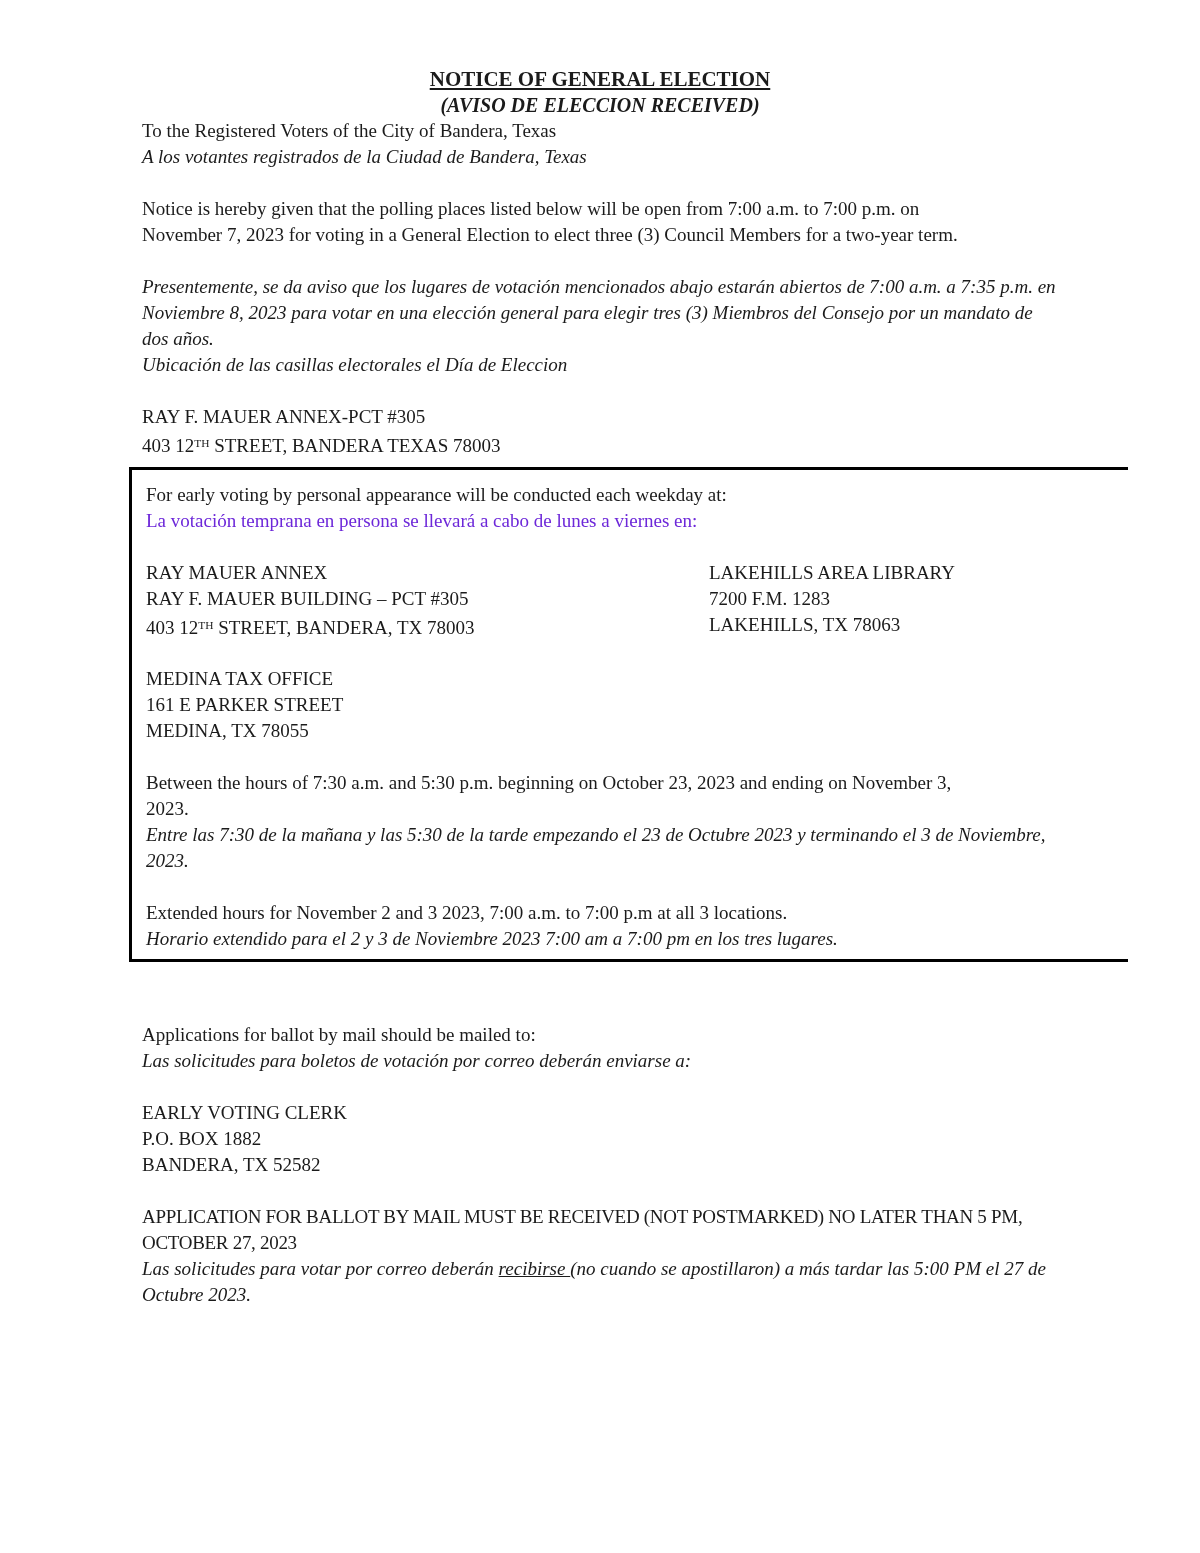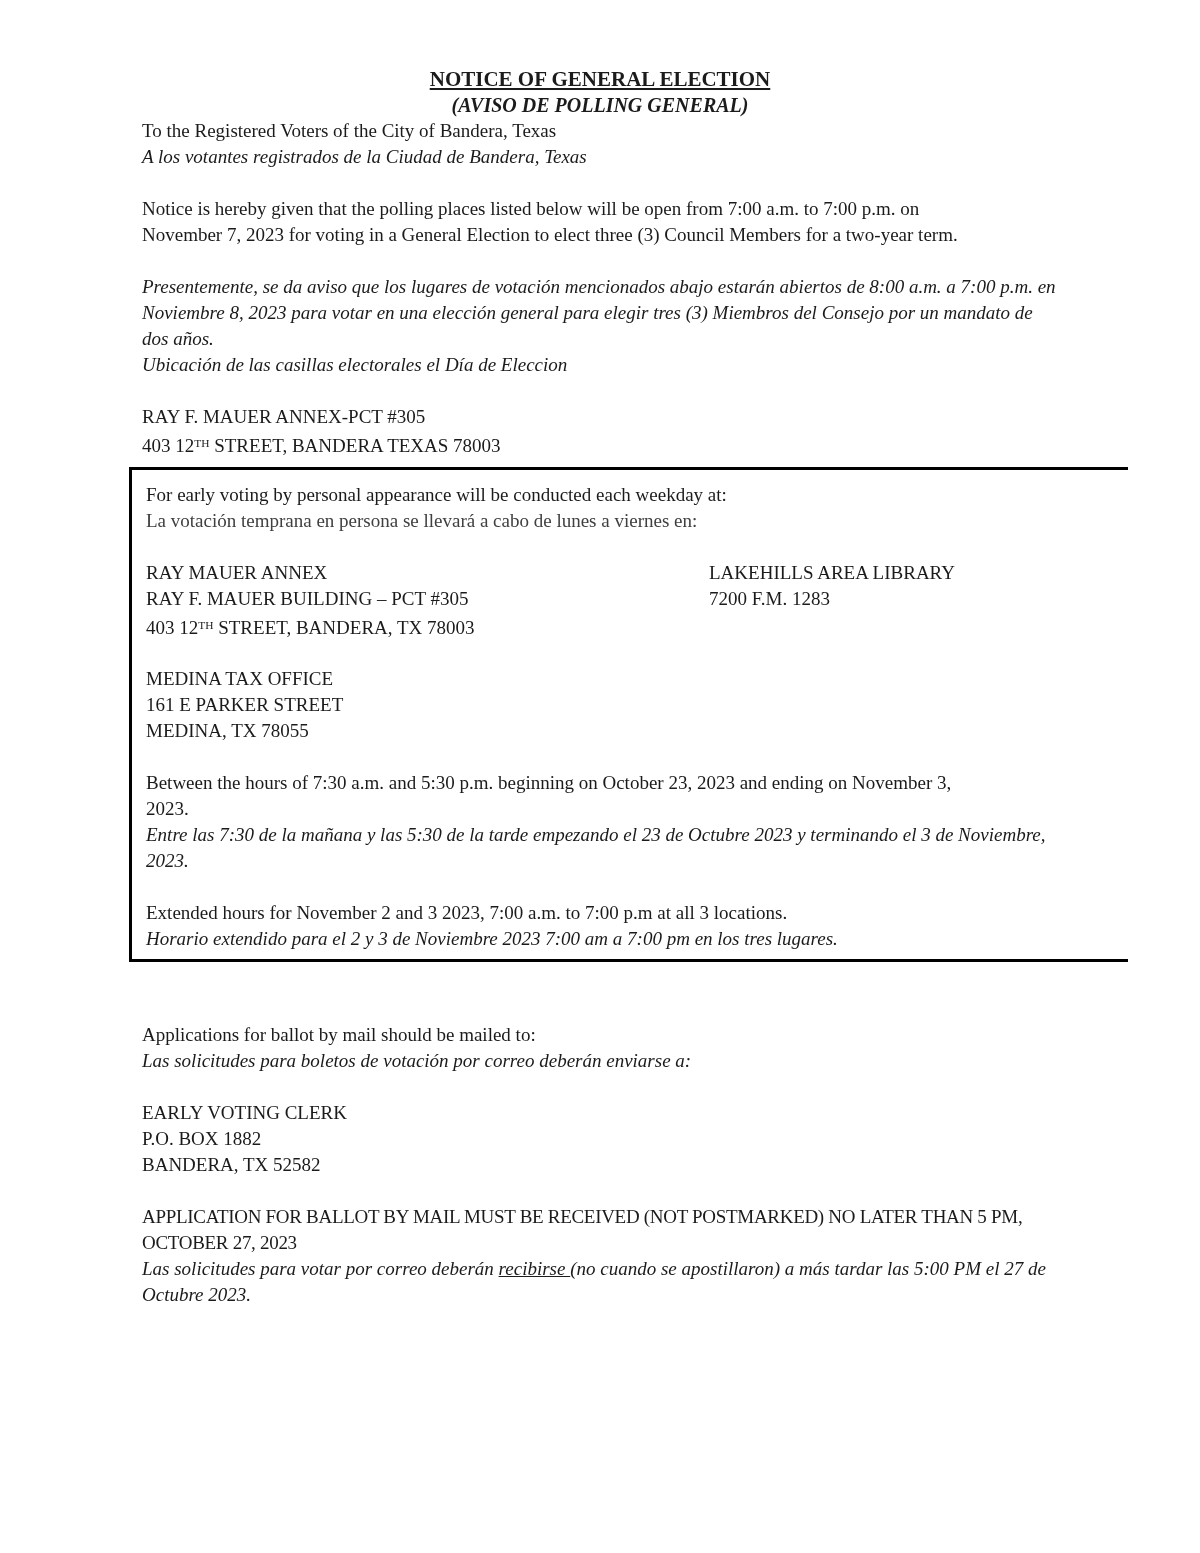--- a/index.html
+++ b/index.html
@@ -19,21 +19,21 @@
     line-height: 26px;
     overflow: hidden;
   }
   .content {
     padding: 62px 70px 0 70px;
   }
   p, h1, div { margin: 0; }
   .center    { text-align: center; }
   .bold      { font-weight: normal; }
   .italic    { font-style: italic; }
-  .muted     { color: #404040; font-family: Liberation Serif, serif; }
+  .muted     { color: #6d28d9; font-family: Liberation Serif, serif; }
   .pre       { white-space: pre-line; }
   .gap       { margin-top: 26px; }
   .tight     { letter-spacing: -0.3px; }
   .title {
     font-size: 21px;
     font-weight: bold;
     text-decoration: underline;
     line-height: 26px;
   }
   .subtitle {
@@ -63,27 +63,27 @@
   .addr-block { margin-top: 26px; }
   .applications { margin-top: 60px; }
 </style>
 </head>
 <body>
 
 <div class="page">
   <div class="content">
 
     <h1 class="title center">NOTICE OF GENERAL ELECTION</h1>
-    <div class="subtitle center">(AVISO DE POLLING GENERAL)</div>
+    <div class="subtitle center">(AVISO DE ELECCION RECEIVED)</div>
     <div class="bold">To the Registered Voters of the City of Bandera, Texas</div>
     <div class="italic">A los votantes registrados de la Ciudad de Bandera, Texas</div>
 
     <p class="bold pre gap">Notice is hereby given that the polling places listed below will be open from 7:00 a.m. to 7:00 p.m. on
 November 7, 2023 for voting in a General Election to elect three (3) Council Members for a two-year term.</p>
-    <p class="italic pre gap">Presentemente, se da aviso que los lugares de votación mencionados abajo estarán abiertos de 8:00 a.m. a 7:00 p.m. en
+    <p class="italic pre gap">Presentemente, se da aviso que los lugares de votación mencionados abajo estarán abiertos de 7:00 a.m. a 7:35 p.m. en
 Noviembre 8, 2023 para votar en una elección general para elegir tres (3) Miembros del Consejo por un mandato de
 dos años.</p>
 
     <div class="italic">Ubicación de las casillas electorales el Día de Eleccion</div>
 
     <div class="gap">
       <div class="bold">RAY F. MAUER ANNEX-PCT #305</div>
       <div class="bold"><span>403 12</span><span class="sup">TH</span><span> STREET, BANDERA TEXAS 78003</span></div>
     </div>
 
@@ -93,20 +93,21 @@
 
       <div class="columns">
         <div class="bold">
           <div>RAY MAUER ANNEX</div>
           <div>RAY F. MAUER BUILDING – PCT #305</div>
           <div><span>403 12</span><span class="sup">TH</span><span> STREET, BANDERA, TX 78003</span></div>
         </div>
         <div class="bold">
           <div>LAKEHILLS AREA LIBRARY</div>
           <div>7200 F.M. 1283</div>
+          <div>LAKEHILLS, TX 78063</div>
         </div>
       </div>
 
       <div class="bold addr-block">
         <div>MEDINA TAX OFFICE</div>
         <div>161 E PARKER STREET</div>
         <div>MEDINA, TX 78055</div>
       </div>
 
       <p class="bold pre gap">Between the hours of 7:30 a.m. and 5:30 p.m. beginning on October 23, 2023 and ending on November 3,

